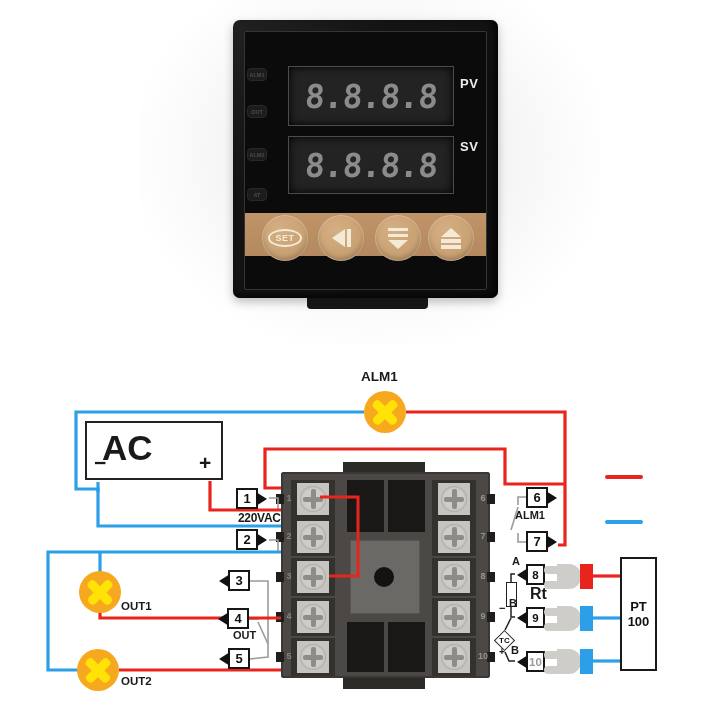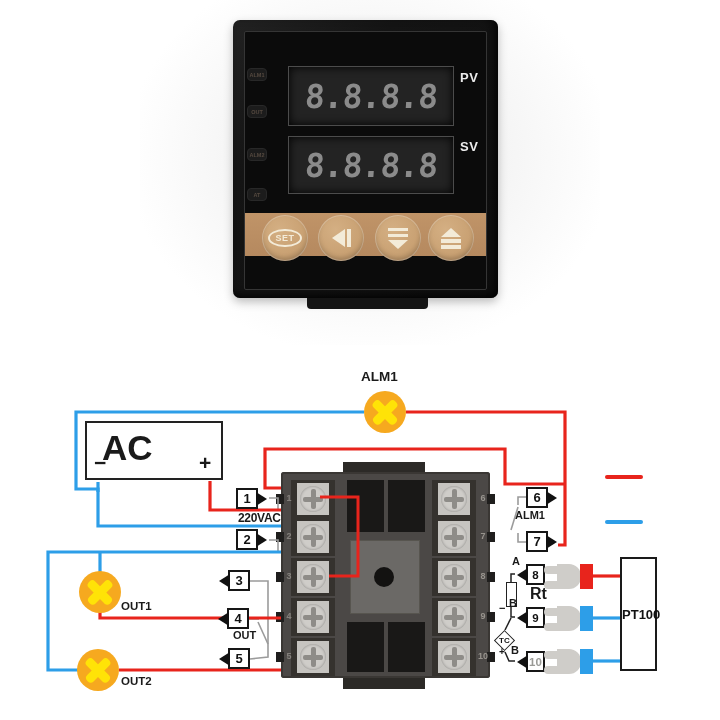--- a/index.html
+++ b/index.html
@@ -86,22 +86,22 @@
     background:#131211;}
   .sk-stub{position:absolute;width:8px;height:10px;background:#1f1e1d;}
   .sk-num{position:absolute;width:12px;text-align:center;font-size:9px;font-weight:bold;}
   .sk-num-l{color:rgba(240,235,225,.35);} .sk-num-r{color:rgba(215,210,200,.55);}
 
   .fork{position:absolute;background:#cfcdc9;}
   .fork-body{width:24px;height:25px;border-radius:0 12px 12px 0;}
   .fork-prong{width:20px;height:8px;border-radius:4px 0 0 4px;}
   .cblock{position:absolute;width:13px;height:25px;}
   .ptbox{position:absolute;left:620px;top:557px;width:37px;height:114px;background:#fff;
-    border:2px solid #1a1a1a;box-sizing:border-box;display:flex;
-    align-items:center;justify-content:space-between;font-size:13px;font-weight:bold;color:#111;line-height:15px;}
+    border:2px solid #1a1a1a;box-sizing:border-box;display:flex;flex-direction:column;
+    align-items:center;justify-content:center;font-size:13px;font-weight:bold;color:#111;line-height:15px;}
   .rtbox{position:absolute;left:506px;top:582px;width:11px;height:25px;background:#fff;
     border:1.5px solid #222;box-sizing:border-box;}
   .tcdiamond{position:absolute;left:497px;top:633px;width:15px;height:15px;background:#fff;
     border:1.5px solid #222;box-sizing:border-box;transform:rotate(45deg);
     display:flex;align-items:center;justify-content:center;}
   .tcdiamond span{transform:rotate(-45deg);font-size:8px;font-weight:bold;color:#111;}
 </style>
 </head>
 <body>
 
@@ -123,21 +123,21 @@
     <div class="ind" style="top:116px">
         <span>ALM2</span>
       </div>
     <div class="ind" style="top:156px">
         <span>AT</span>
       </div>
 
     <div class="display" style="top:34px;height:60px">
       <span class="digits">8.8.8.8</span>
     </div>
-    <span class="disp-label" style="left:215px;top:38px">PV</span>
+    <span class="disp-label" style="left:215px;top:44px">PV</span>
     <div class="display" style="top:104px;height:58px">
       <span class="digits">8.8.8.8</span>
     </div>
     <span class="disp-label" style="left:215px;top:107px">SV</span>
 
     <div class="keypad">
       <div class="key" style="left:17px">
         <span class="set-oval">SET</span>
       </div>
       <div class="key" style="left:73px">

